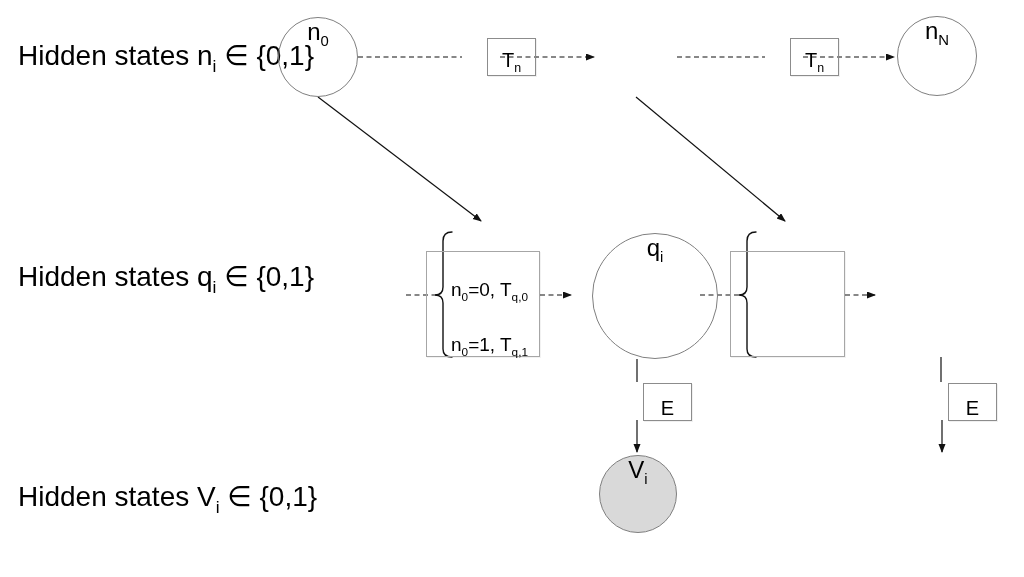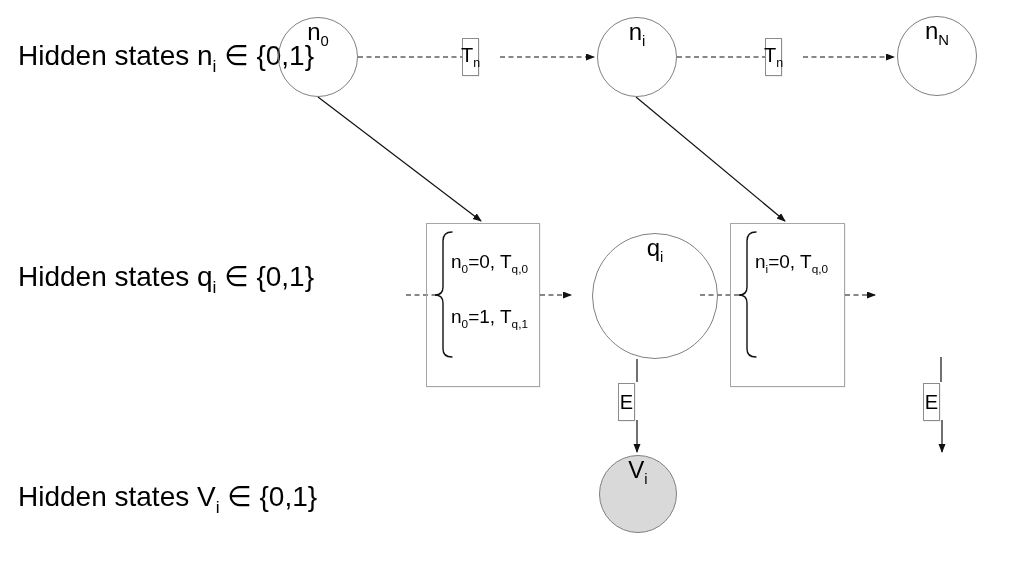--- a/index.html
+++ b/index.html
@@ -18,27 +18,27 @@
     font-size:28px; color:var(--text); white-space:nowrap; z-index:2;
   }
   sub { font-size:0.62em; }
   .circle {
     position:absolute; border:1px solid var(--node_stroke); border-radius:50%;
     display:flex; align-items:flex-start; justify-content:center;
     font-size:24px; z-index:2; background:transparent; white-space:nowrap;
   }
   .circle.observed { background:var(--observed_fill); }
   .sbox {
-    position:absolute; width:17px; height:38px; border:1px solid var(--small_box_stroke);
-    display:flex; align-items:center; justify-content:center; font-size:20px;
-    z-index:2; background:transparent; box-shadow:1px 1px 0 rgba(0,0,0,0.06);
+    position:absolute; width:49px; height:38px; border:1px solid var(--small_box_stroke);
+    display:flex; align-items:flex-end; justify-content:center; font-size:20px;
+    z-index:2; background:transparent; box-shadow:1px 1px 0 rgba(0,0,0,0.06);margin-left:25px;
   }
   .tbox {
-    position:absolute; width:114px; height:164px; border:1px solid var(--box_stroke);
-    z-index:2; background:transparent; box-shadow:1px 1px 0 rgba(0,0,0,0.05);
+    position:absolute; width:114px; height:106px; border:1px solid var(--box_stroke);
+    z-index:2; background:transparent; box-shadow:1px 1px 0 rgba(0,0,0,0.05);margin-top:28px;
   }
   .tline {
     position:absolute; left:24px; font-size:19px; line-height:26px; white-space:nowrap;
   }
   .tline.l1 { top:25px; }
   .tline.l2 { top:80px; }
 </style>
 </head>
 <body>
 
@@ -78,42 +78,38 @@
   <div class="row-label" style="top:42px"><span>Hidden states n</span><sub>i</sub><span> ∈ {0,1}</span></div>
   <div class="row-label" style="top:263px"><span>Hidden states q</span><sub>i</sub><span> ∈ {0,1}</span></div>
   <div class="row-label" style="top:483px"><span>Hidden states V</span><sub>i</sub><span> ∈ {0,1}</span></div>
 
   <div class="circle" style="left:278px;top:17px;width:80px;height:80px">
       <span><span>n</span><sub>0</sub></span>
     </div>
   <div class="sbox" style="left:462px;top:38px">
       <span><span>T</span><sub>n</sub></span>
     </div>
-  <div class="circle" style="left:597px;top:17px;width:80px;height:80px">
-      <span><span>n</span><sub>i</sub></span>
-    </div>
   <div class="sbox" style="left:765px;top:38px">
       <span><span>T</span><sub>n</sub></span>
     </div>
   <div class="circle" style="left:897px;top:16px;width:80px;height:80px">
       <span><span>n</span><sub>N</sub></span>
     </div>
 
 
   <div class="tbox" style="left:426px;top:223px">
     <div class="tline l1"><span>n</span><sub>0</sub><span>=0, T</span><sub>q,0</sub></div>
     <div class="tline l2"><span>n</span><sub>0</sub><span>=1, T</span><sub>q,1</sub></div>
   </div>
 
   <div class="circle" style="left:592px;top:233px;width:126px;height:126px">
       <span><span>q</span><sub>i</sub></span>
     </div>
 
   <div class="tbox" style="left:730px;top:223px;width:115px">
-    <div class="tline l1"><span>n</span><sub>i</sub><span>=0, T</span><sub>q,0</sub></div>
   </div>
 
 
   <div class="sbox" style="left:618px;top:383px">
       <span>E</span>
     </div>
   <div class="circle observed" style="left:599px;top:455px;width:78px;height:78px">
       <span><span>V</span><sub>i</sub></span>
     </div>
 

